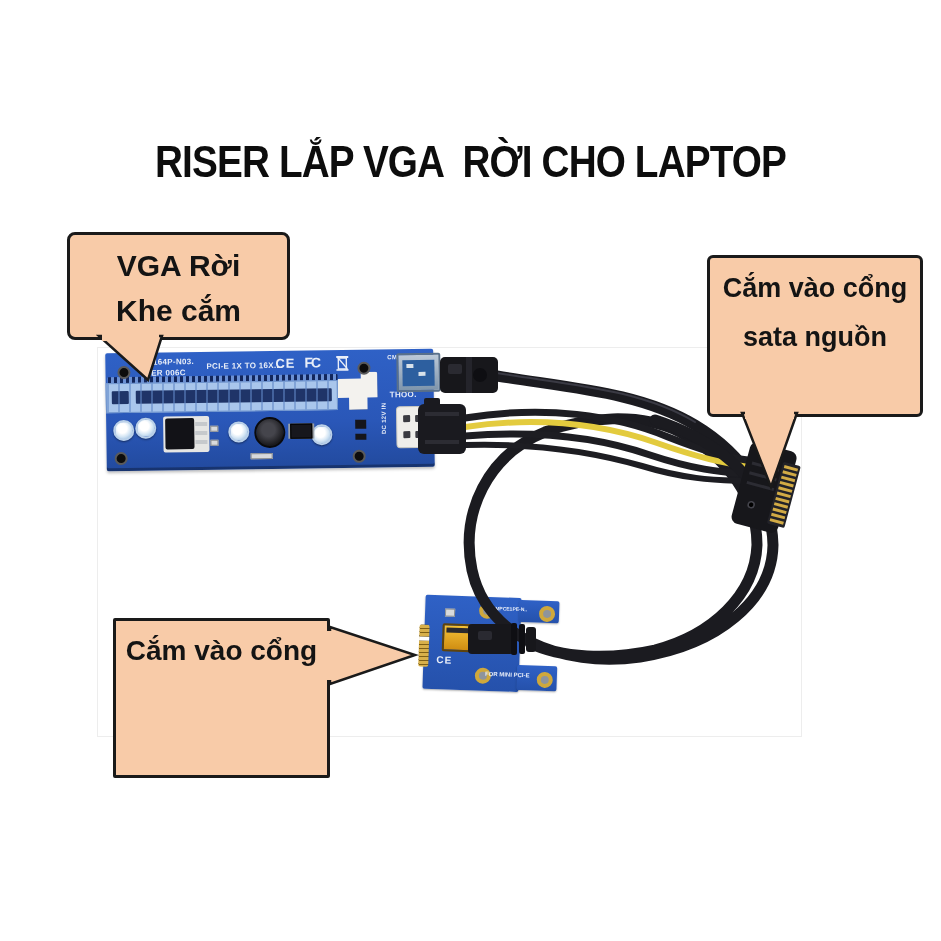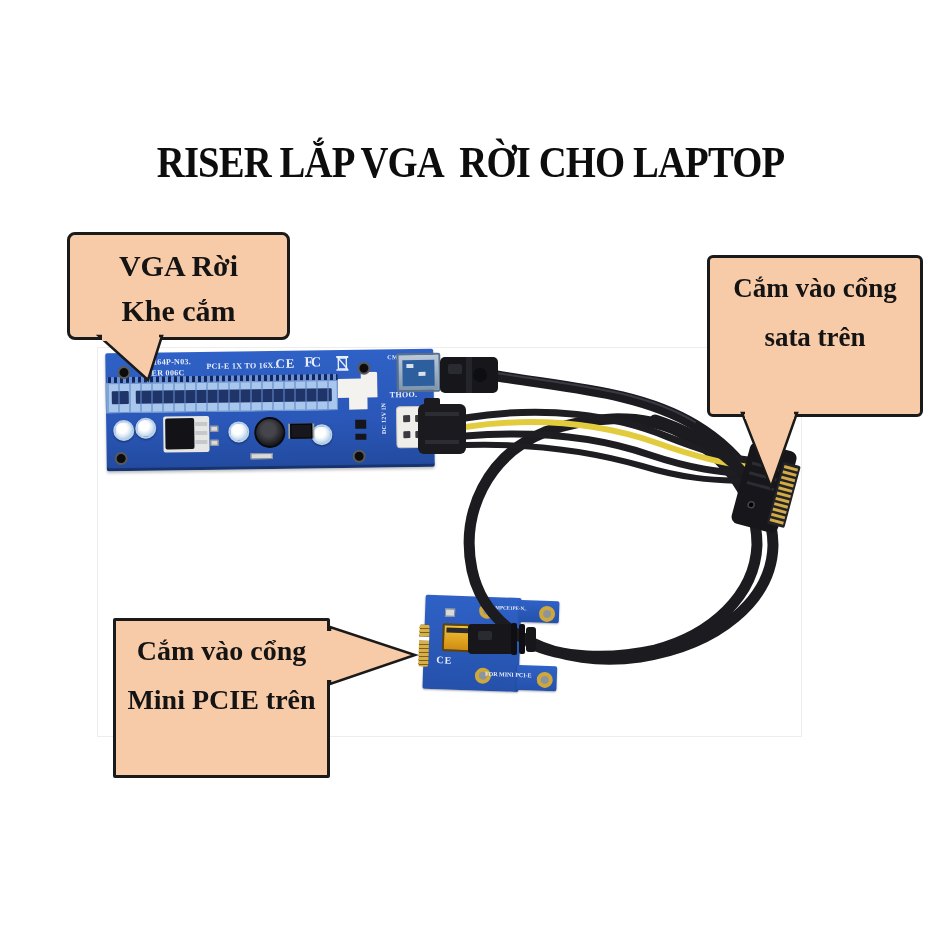--- a/index.html
+++ b/index.html
@@ -1,18 +1,18 @@
 <!DOCTYPE html>
 <html><head>
 <meta charset="utf-8">
 <style>
   html,body{margin:0;padding:0;background:#ffffff;}
   *{box-sizing:border-box;}
   .canvas{position:relative;width:941px;height:941px;background:#ffffff;overflow:hidden;
-          font-family:Liberation Serif, serif;}
+          font-family:Liberation Sans, sans-serif;}
 
   
   .title{position:absolute;left:0;top:136px;width:941px;text-align:center;
          font-size:45px;font-weight:800;color:#0d0d0d;letter-spacing:-1px;
          transform:scaleX(.86);white-space:pre;}
 
   
   .photo-edge{position:absolute;left:97px;top:347px;width:705px;height:390px;
               border:1px solid #ededed;}
 
@@ -230,25 +230,24 @@
       <rect x="526" y="627" width="10" height="25" rx="3" fill="#17171b"></rect>
     </g>
   </svg>
 
   <div class="callout co1">
     <span class="ln">VGA Rời</span>
     <span class="ln">Khe cắm</span>
   </div>
   <div class="callout co2">
     <span class="ln">Cắm vào cổng</span>
-    <span class="ln">sata trên</span>
+    <span class="ln">sata nguồn</span>
   </div>
   <div class="callout co3">
     <span class="ln">Cắm vào cổng</span>
-    <span class="ln">Mini PCIE trên</span>
   </div>
 
   <svg class="svg-tails" width="941" height="941" viewBox="0 0 941 941">
     <polygon points="99,336 162,336 148,380" fill="#f8cba8" stroke="#1a1a1a" stroke-width="2.5"></polygon>
     <rect x="102" y="333" width="57" height="8" fill="#f8cba8"></rect>
     <polygon points="742,413 797,413 771,487" fill="#f8cba8" stroke="#1a1a1a" stroke-width="2.5"></polygon>
     <rect x="745" y="411" width="49" height="8" fill="#f8cba8"></rect>
     <polygon points="330,627 330,684 415,655" fill="#f8cba8" stroke="#1a1a1a" stroke-width="2.5"></polygon>
     <rect x="325" y="631" width="8" height="49" fill="#f8cba8"></rect>
   </svg>

